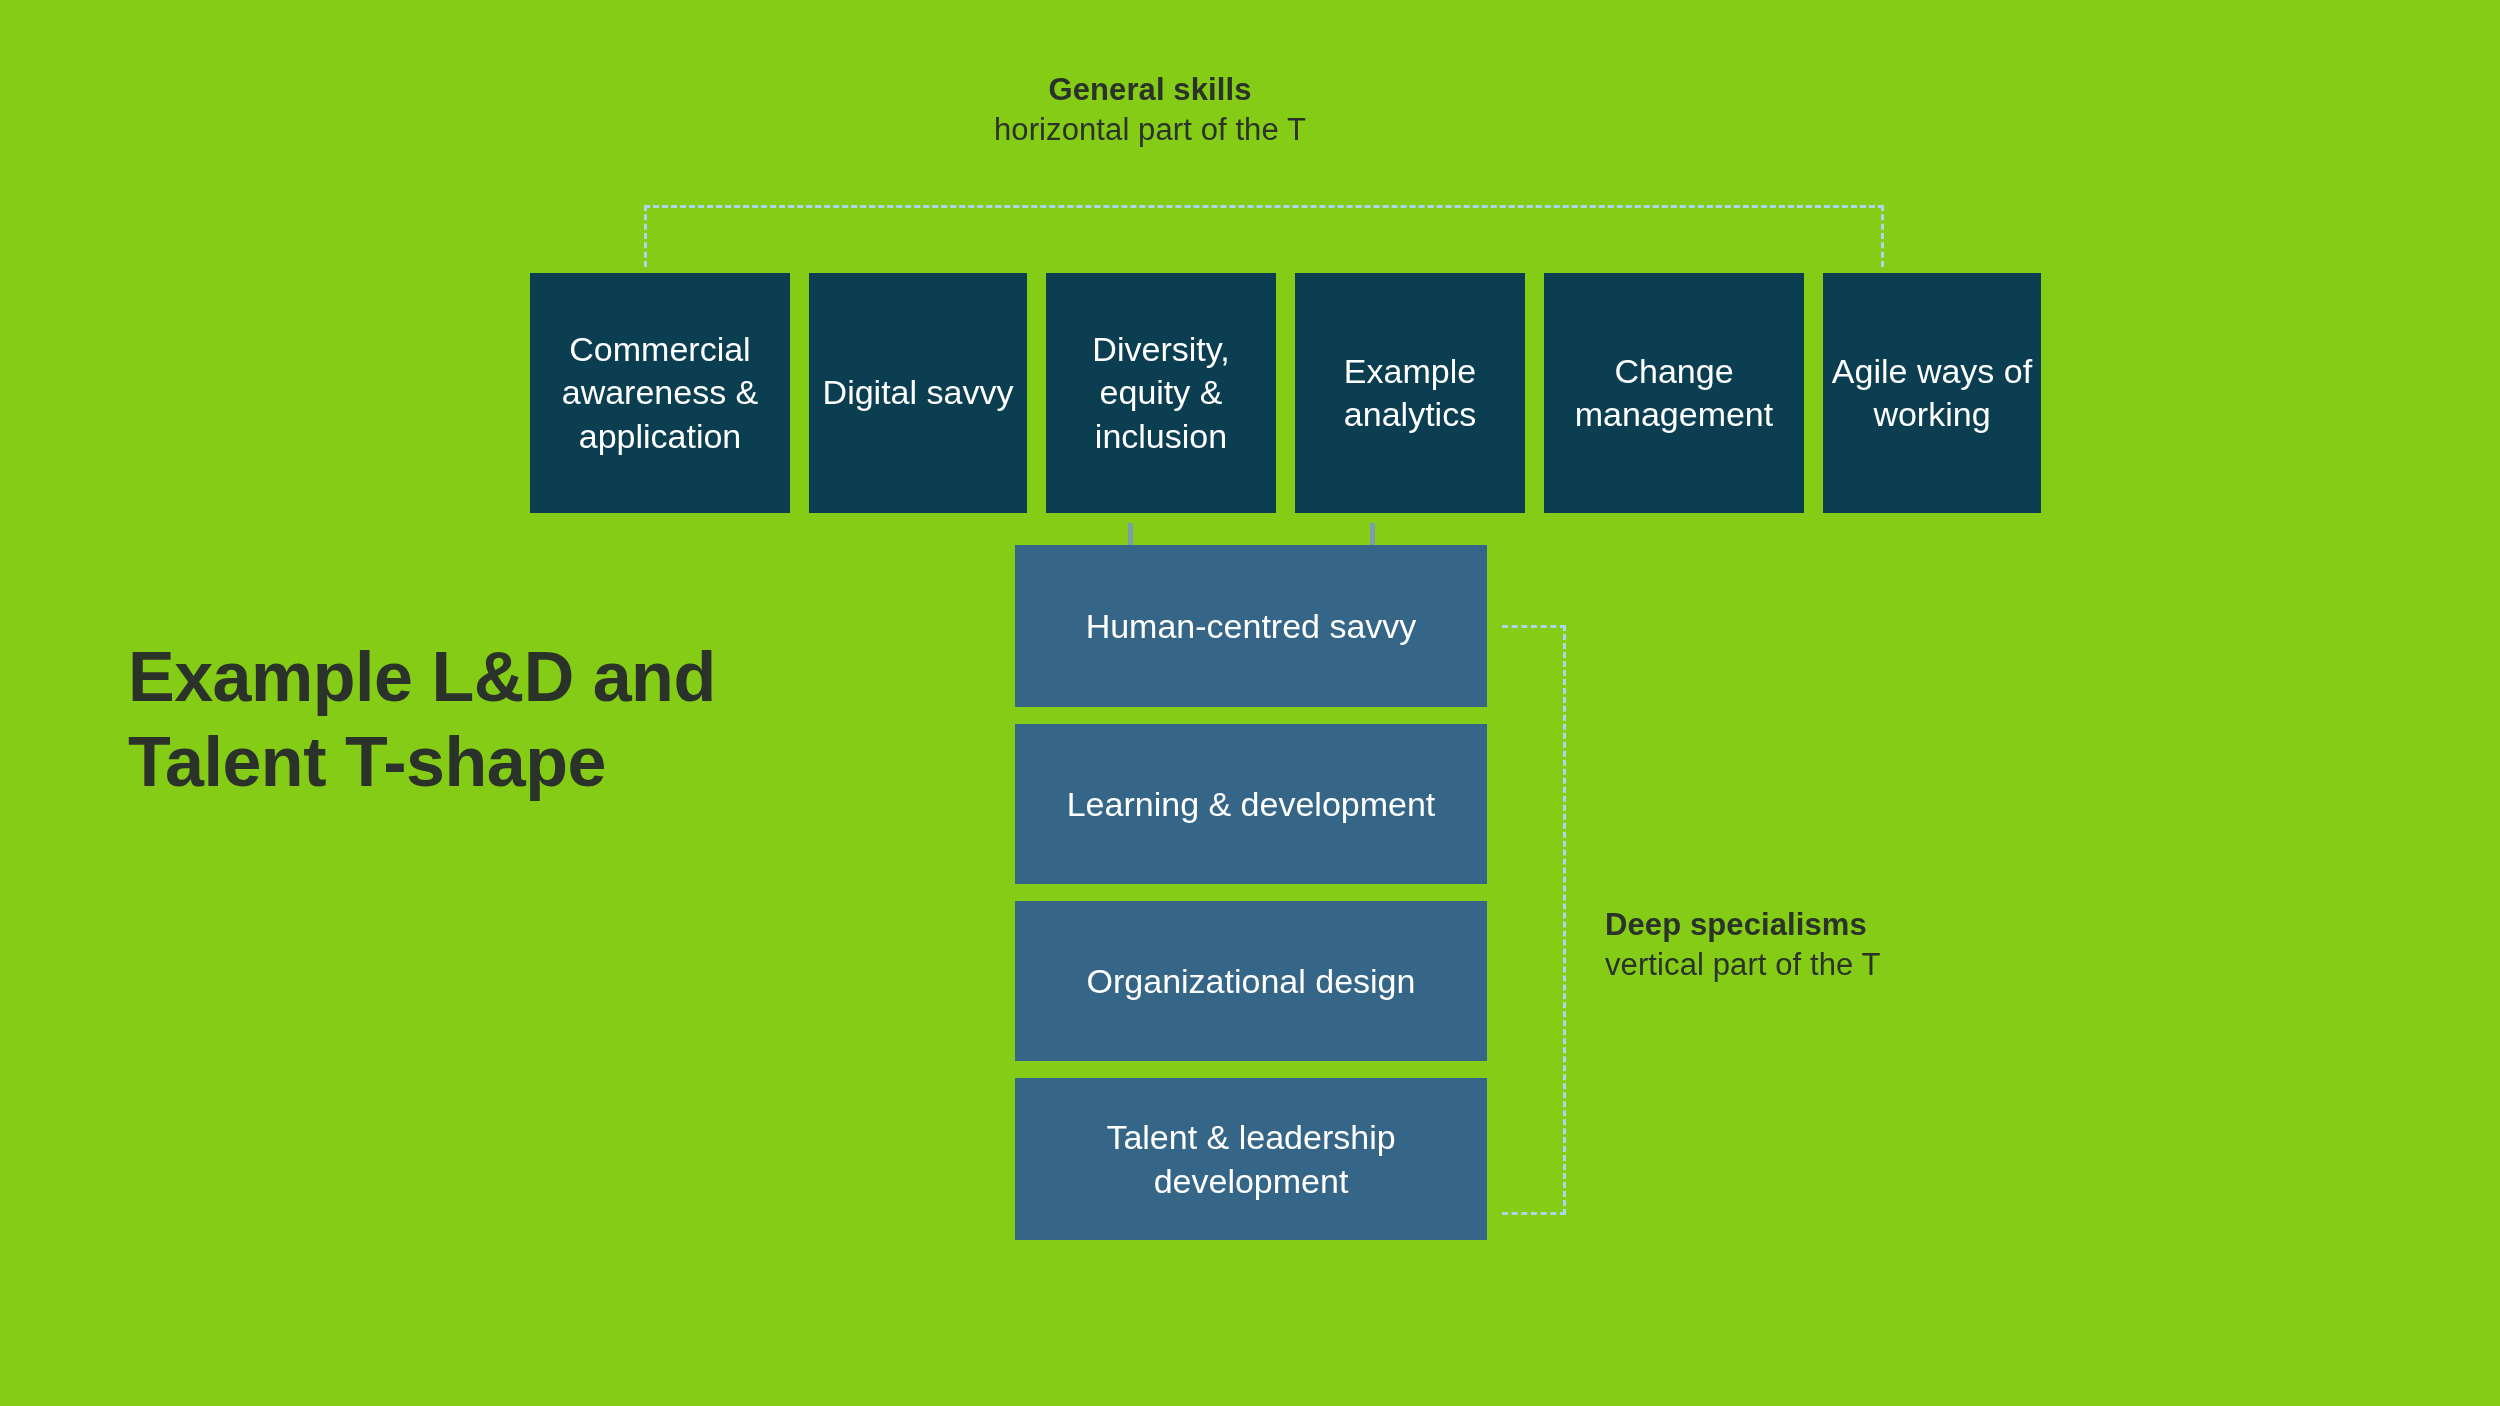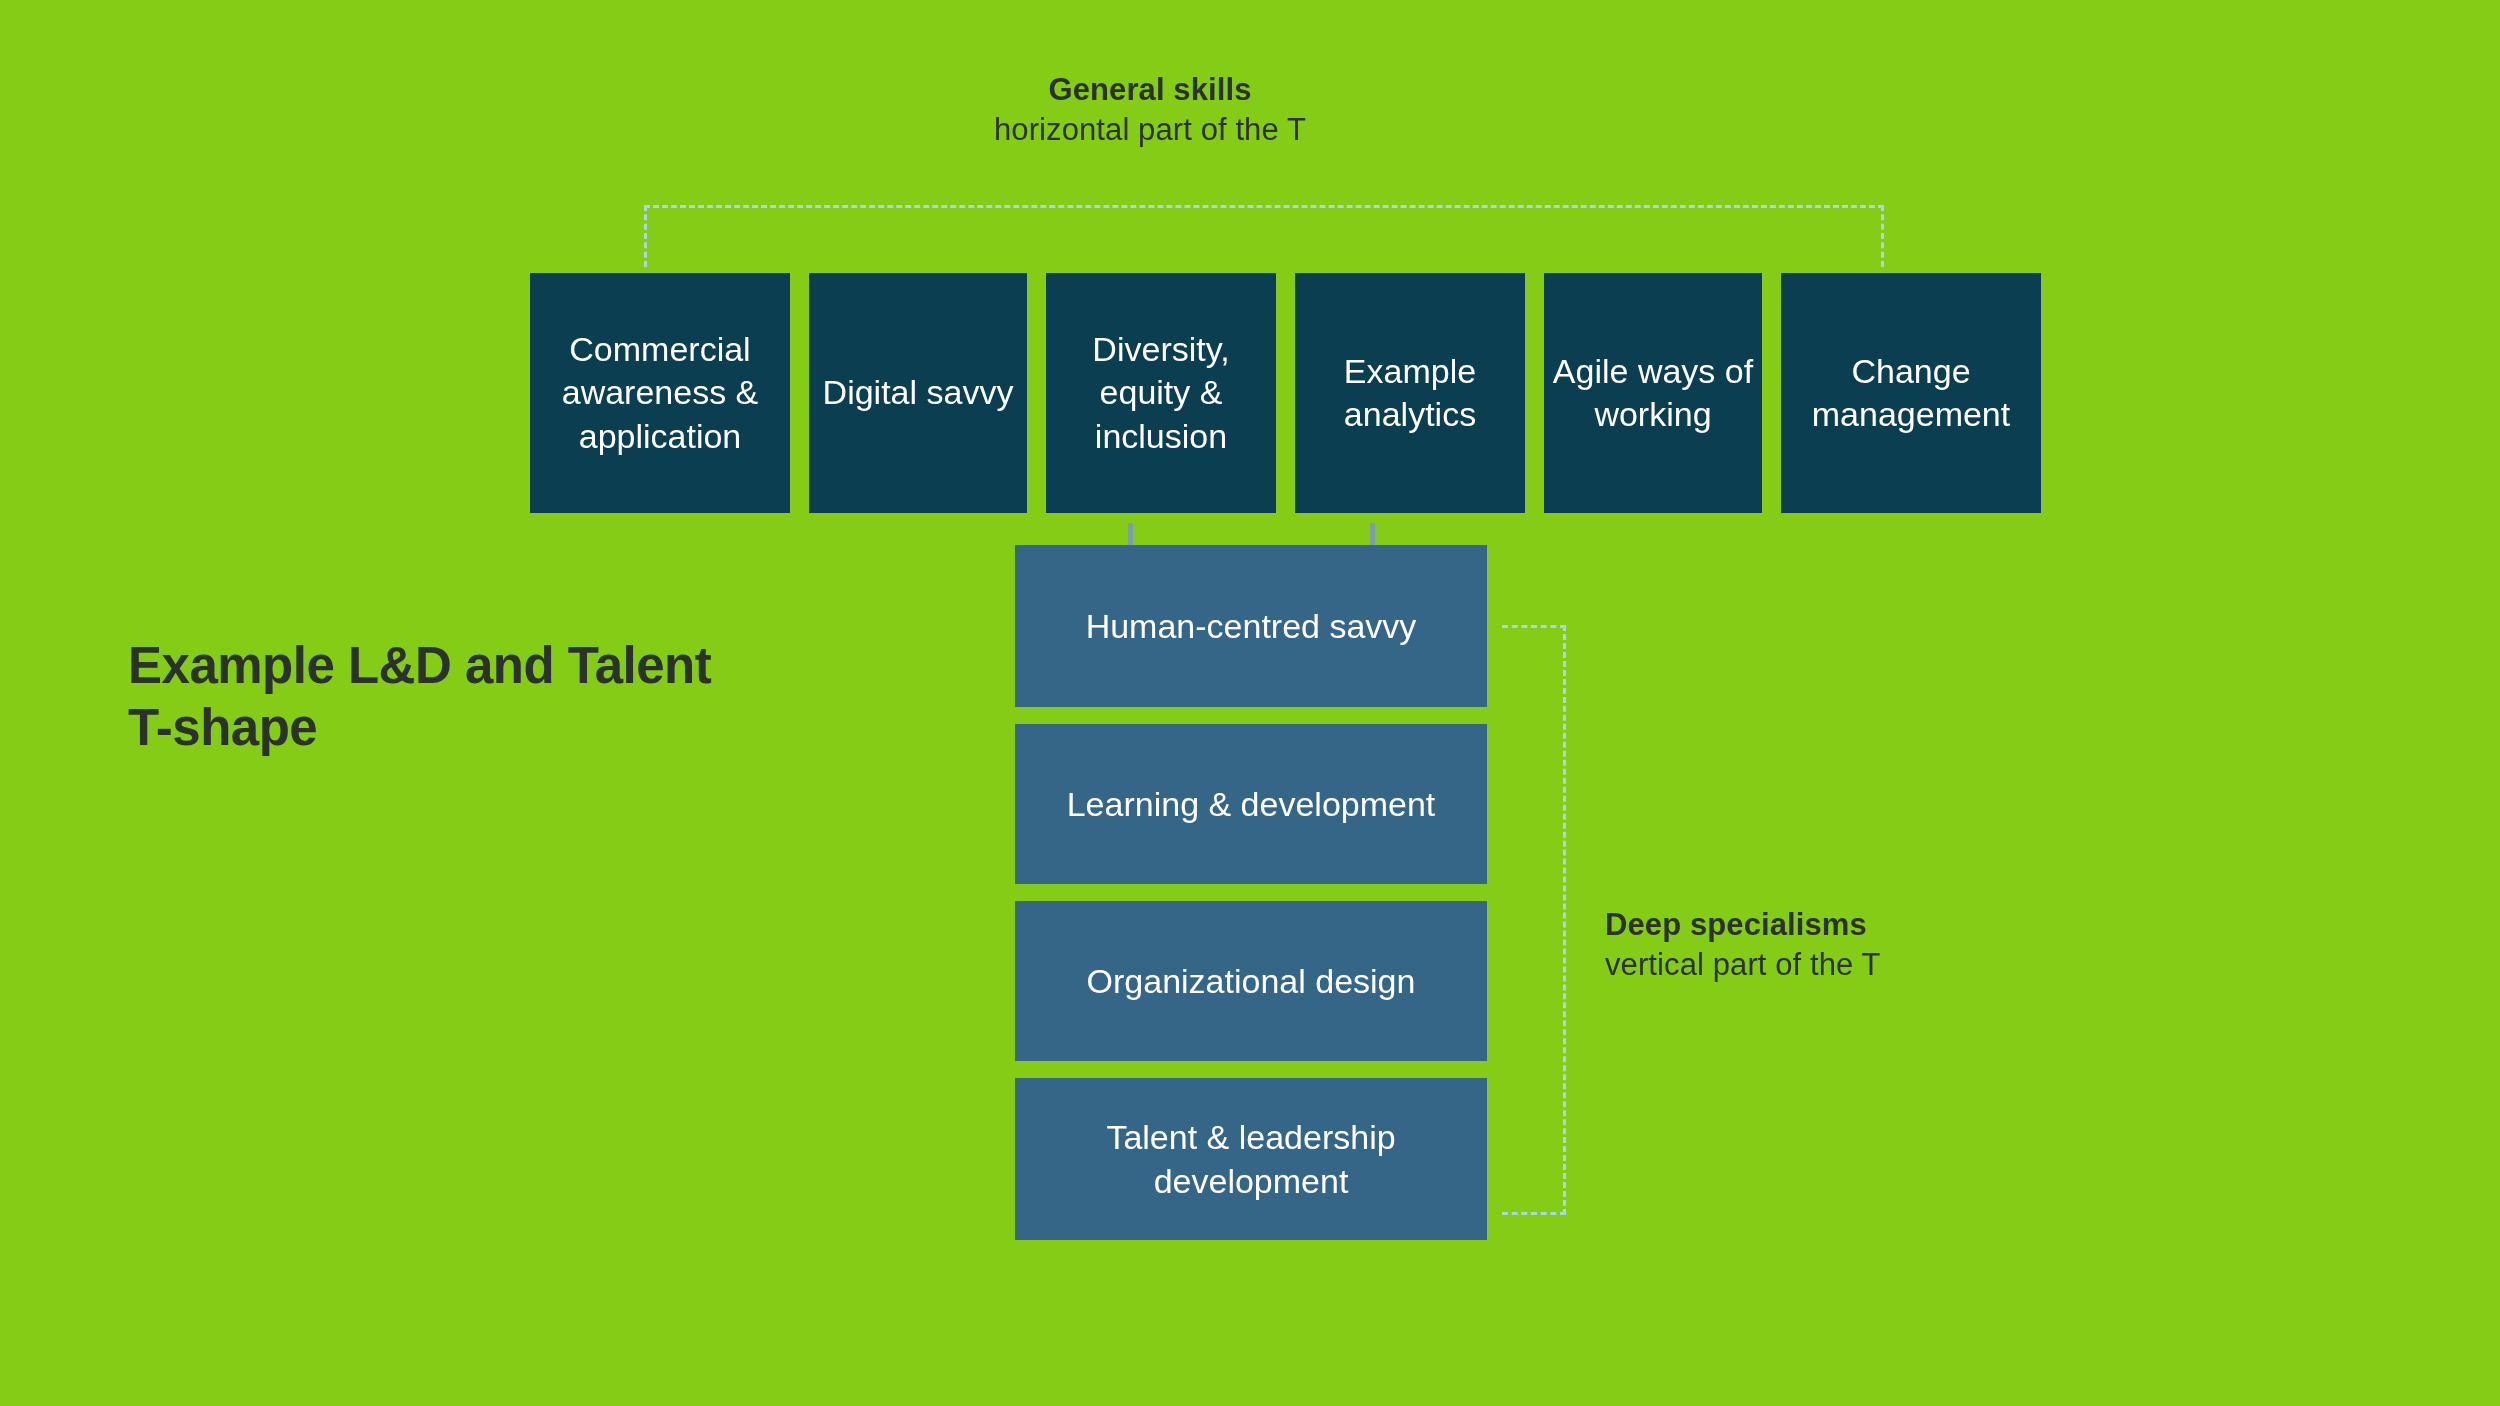--- a/index.html
+++ b/index.html
@@ -136,21 +136,21 @@
   .deep-box.h3 { height: 160px; }
   .deep-box.h4 { height: 162px; margin-bottom: 0; }
 
   
   #slide-title {
     position: absolute;
     left: 128px;
     top: 635px;
     width: 640px;
     color: #2b322a;
-    font-size: 51px;
+    font-size: 70px;
     font-weight: bold;
     line-height: 1.22;
     letter-spacing: -0.5px;
   }
 </style>
 </head>
 <body>
 
 <div id="slide">
 
@@ -167,25 +167,25 @@
       </div>
     <div class="gen-box w-mid">
         <span>Digital savvy</span>
       </div>
     <div class="gen-box w-narrow">
         <span>Diversity, equity &amp; inclusion</span>
       </div>
     <div class="gen-box w-narrow">
         <span>Example analytics</span>
       </div>
+    <div class="gen-box w-wide">
+        <span>Change management</span>
+      </div>
     <div class="gen-box w-mid">
         <span>Agile ways of working</span>
-      </div>
-    <div class="gen-box w-wide">
-        <span>Change management</span>
       </div>
   </div>
 
   <div class="connector" id="connector-dei"></div>
   <div class="connector" id="connector-people"></div>
 
   <div id="right-bracket"></div>
 
   <div id="deep-column">
     <div class="deep-box h1">

